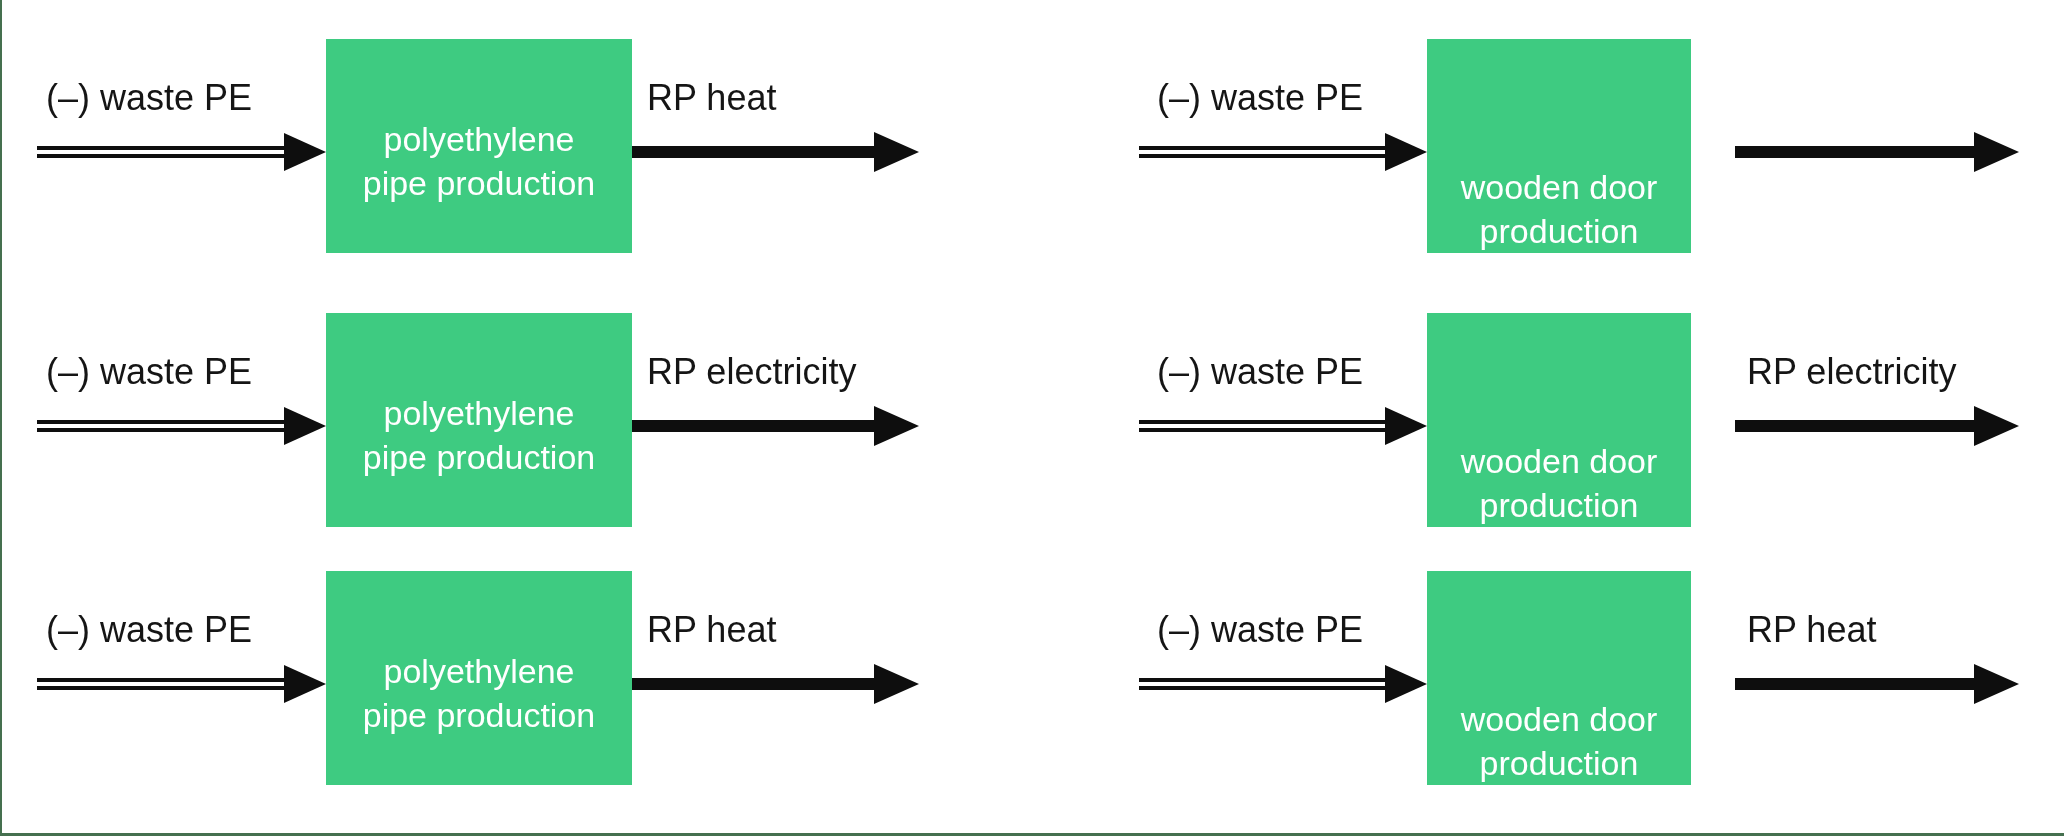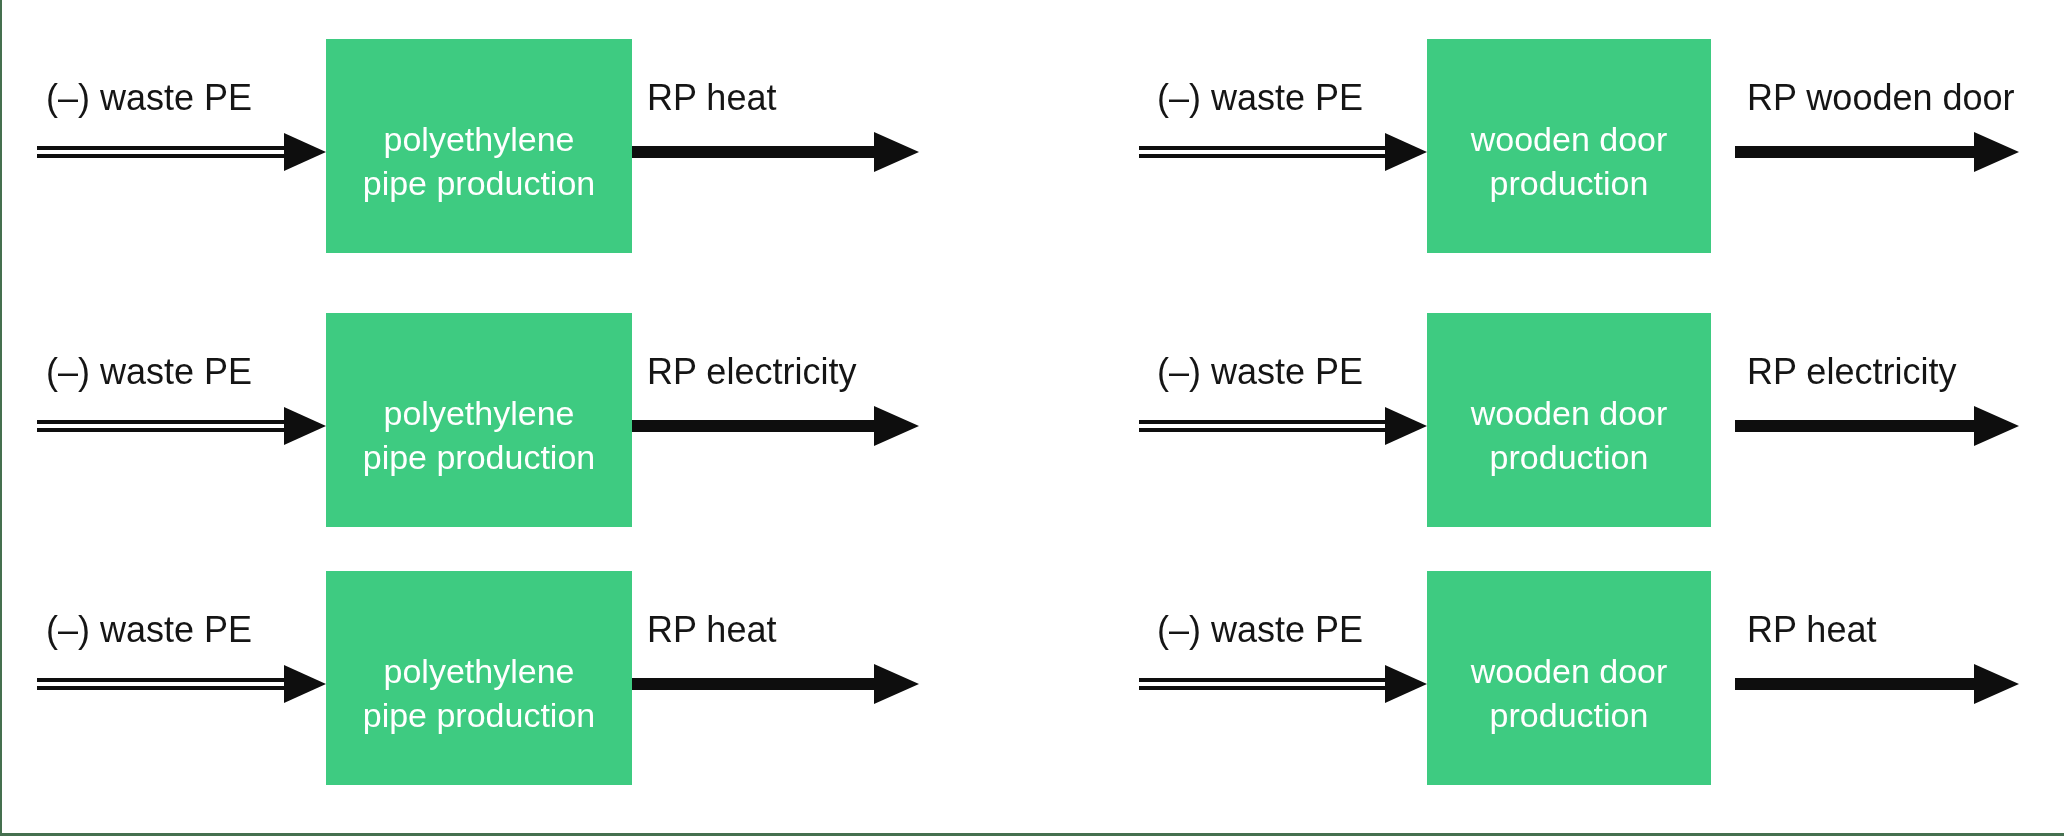--- a/index.html
+++ b/index.html
@@ -33,21 +33,21 @@
     position: absolute;
     top: 0;
     height: 214px;
     background: var(--box-fill, #3ecb81);
     display: flex;
     align-items: center;
     justify-content: center;
     text-align: center;
   }
   .cl .process-box { left: 324px; width: 306px; }
-  .cr .process-box { left: 393px; width: 284px; }
+  .cr .process-box { left: 393px; width: 264px; align-items: flex-end; }
 
   .process-text {
     color: var(--box-text-color, #ffffff);
     font-size: 34px;
     font-weight: 500;
     line-height: 44px;
     white-space: pre-line;
     margin-top: 29px;
   }
 
@@ -110,21 +110,20 @@
       <polygon class="ink" points="246,3 288,22 246,41"></polygon>
     </svg>
     <div class="process-box">
       <span class="process-text">wooden door
 production</span>
     </div>
     <svg class="arrow out-arrow" viewBox="0 0 284 44" preserveAspectRatio="none">
       <rect class="ink" x="0" y="16" width="243" height="12"></rect>
       <polygon class="ink" points="239,2 284,22 239,42"></polygon>
     </svg>
-    <div class="flow-label out-label">RP wooden door</div>
   </div>
 
   <div class="flow-unit cl r2">
     <div class="flow-label in-label">(–) waste PE</div>
     <svg class="arrow in-arrow" viewBox="0 0 289 44" preserveAspectRatio="none">
       <rect class="ink" x="0" y="16" width="252" height="4"></rect>
       <rect class="ink" x="0" y="24" width="252" height="4"></rect>
       <polygon class="ink" points="247,3 289,22 247,41"></polygon>
     </svg>
     <div class="process-box">

